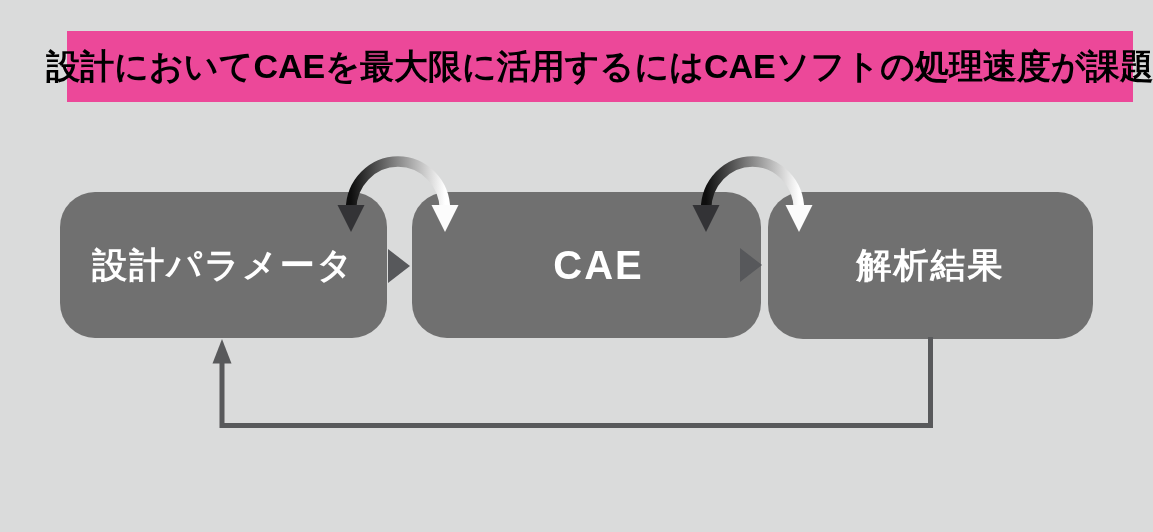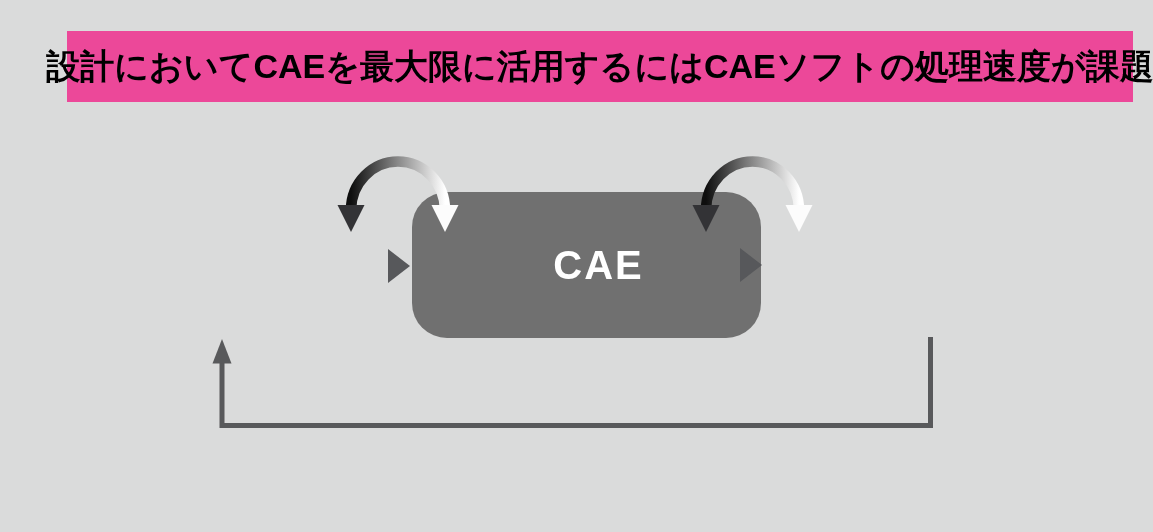--- a/index.html
+++ b/index.html
@@ -82,25 +82,31 @@
 </style>
 </head>
 <body>
 
 <div class="stage">
 
   <div class="banner">
     <div class="banner-title">設計においてCAEを最大限に活用するにはCAEソフトの処理速度が課題</div>
   </div>
 
+  <div class="node" id="node-design">
+    <span class="node-label">設計パラメータ</span>
+  </div>
 
   <div class="node" id="node-cae">
     <span class="node-label">CAE</span>
   </div>
 
+  <div class="node" id="node-results">
+    <span class="node-label">解析結果</span>
+  </div>
 
   <svg class="overlay" viewBox="0 0 1153 532">
     <defs>
       <linearGradient id="arcGrad" x1="0" y1="0" x2="1" y2="0">
         <stop offset="0" stop-color="#0e0e0e"></stop>
         <stop offset="0.45" stop-color="#7d7d7d"></stop>
         <stop offset="1" stop-color="#ffffff"></stop>
       </linearGradient>
     </defs>
 

